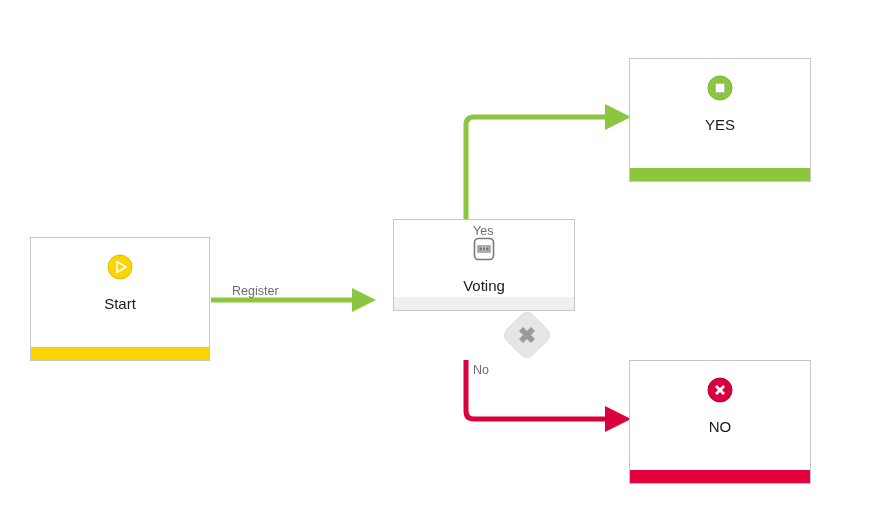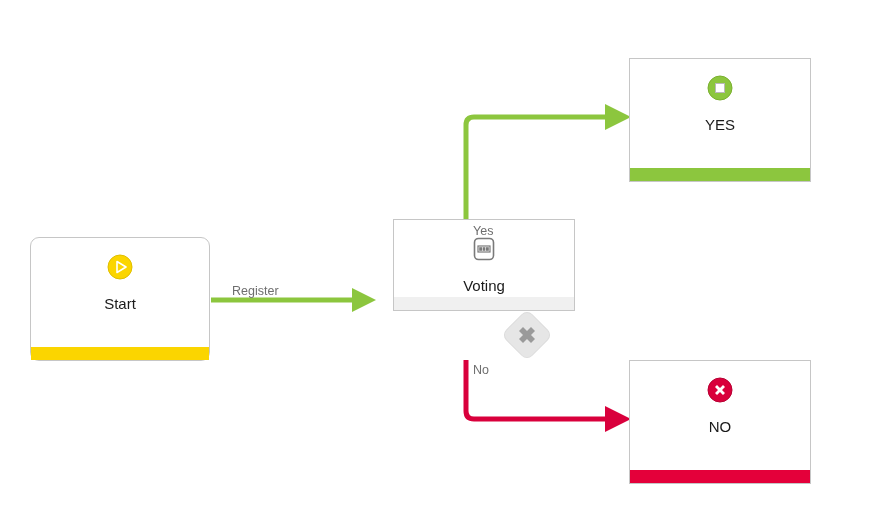--- a/index.html
+++ b/index.html
@@ -83,21 +83,21 @@
       <path d="M 466 236 L 466 125 Q 466 117 474 117 L 608 117" stroke="#8cc63e" stroke-width="5" fill="none" stroke-linecap="butt"></path>
       <polygon points="605,104 631,117 605,130" fill="#8cc63e"></polygon>
     </g>
 
     <g>
       <path d="M 466 360 L 466 411 Q 466 419 474 419 L 608 419" stroke="#d9003c" stroke-width="5" fill="none" stroke-linecap="butt"></path>
       <polygon points="605,406 631,419 605,432" fill="#d9003c"></polygon>
     </g>
   </svg>
 
-  <div class="node" style="left:30px; top:237px; width:180px; height:124px;border-radius:9px;">
+  <div class="node" style="left:30px; top:237px; width:180px; height:124px;">
     <div class="node-icon">
       <svg width="28" height="28" viewBox="0 0 28 28" xmlns="http://www.w3.org/2000/svg">
         <circle cx="14" cy="14" r="12" fill="#fbd500"></circle>
         <circle cx="14" cy="14" r="12" fill="none" stroke="#e0bf00" stroke-width="1"></circle>
         <polygon points="11,8.5 20,14 11,19.5" fill="none" stroke="#ffffff" stroke-width="1.6" stroke-linejoin="round"></polygon>
       </svg>
     </div>
     <div class="node-label">Start</div>
     <div class="node-bar" style="background:#fbd500;"></div>
   </div>

